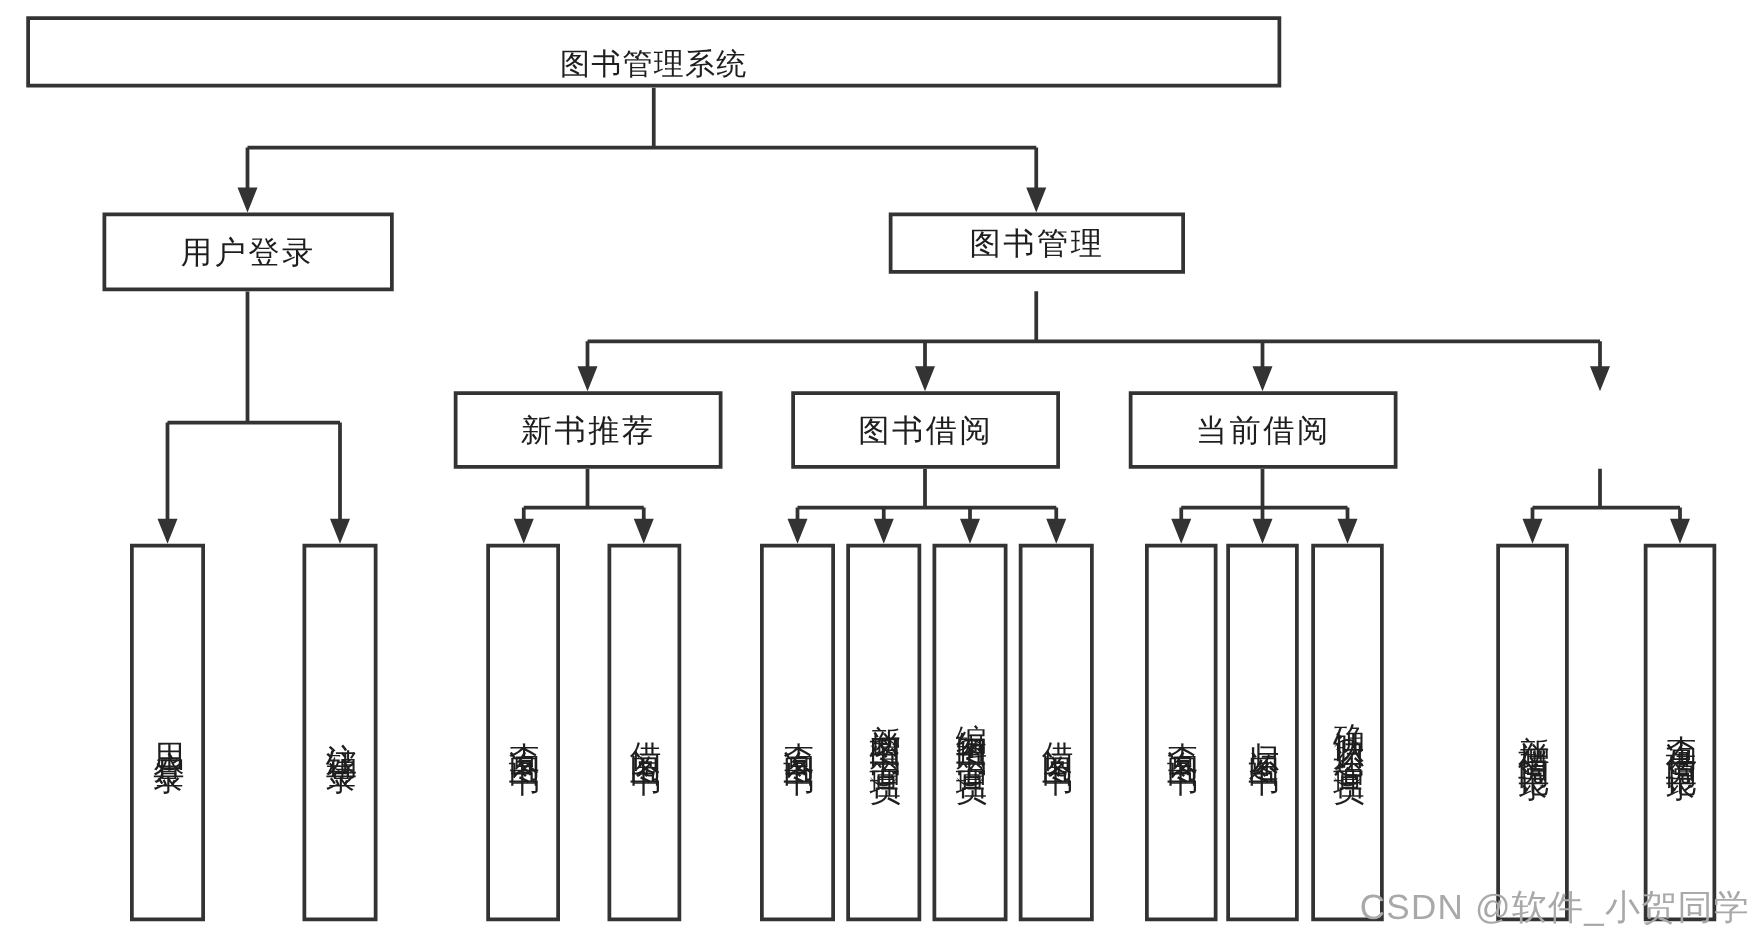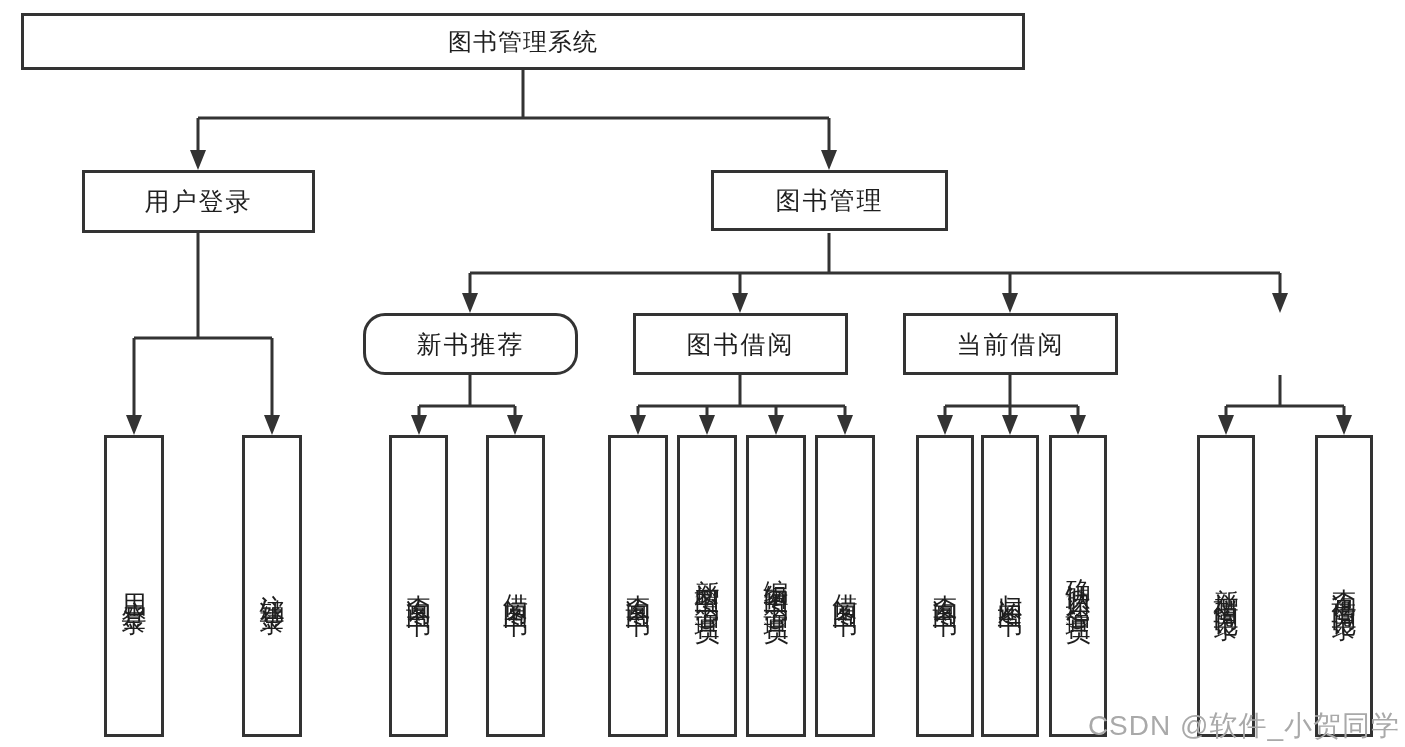--- a/index.html
+++ b/index.html
@@ -35,21 +35,21 @@
     background:#ffffff;
     display:flex;
     align-items:center;
     justify-content:center;
     z-index:2;
     font-size:25px;
     letter-spacing:2px;
     color:var(--text);
     white-space:nowrap;
   }
-  .node.root{font-size:24px;letter-spacing:1px;}
+  .node.root{font-size:24px;letter-spacing:1px;align-items:flex-end;}
   .node.leaf{z-index:2;}
   .vtext{
     writing-mode:vertical-rl;
     text-orientation:mixed;
     font-size:25px;
     letter-spacing:6px;
     line-height:1;
     white-space:nowrap;
   }
   .watermark{
@@ -97,25 +97,25 @@
          M1336 415 L1352 415 L1344 435 Z" style="fill:var(--line,#333);stroke:none"></path>
   </svg>
 
   <div class="node root" style="left:21px;top:13px;width:1004px;height:57px;">
     <span>图书管理系统</span>
   </div>
 
   <div class="node" style="left:82px;top:170px;width:233px;height:63px;">
     <span>用户登录</span>
   </div>
-  <div class="node" style="left:711px;top:170px;width:237px;height:61px;align-items:center;">
+  <div class="node" style="left:711px;top:170px;width:237px;height:49px;align-items:center;">
     <span>图书管理</span>
   </div>
 
-  <div class="node" style="left:363px;top:313px;width:215px;height:62px;border-radius:22px;">
+  <div class="node" style="left:363px;top:313px;width:215px;height:62px;">
     <span>新书推荐</span>
   </div>
   <div class="node" style="left:633px;top:313px;width:215px;height:62px;">
     <span>图书借阅</span>
   </div>
   <div class="node" style="left:903px;top:313px;width:215px;height:62px;">
     <span>当前借阅</span>
   </div>
 
   <div class="node leaf" style="left:104px;top:435px;width:60px;height:302px;">

